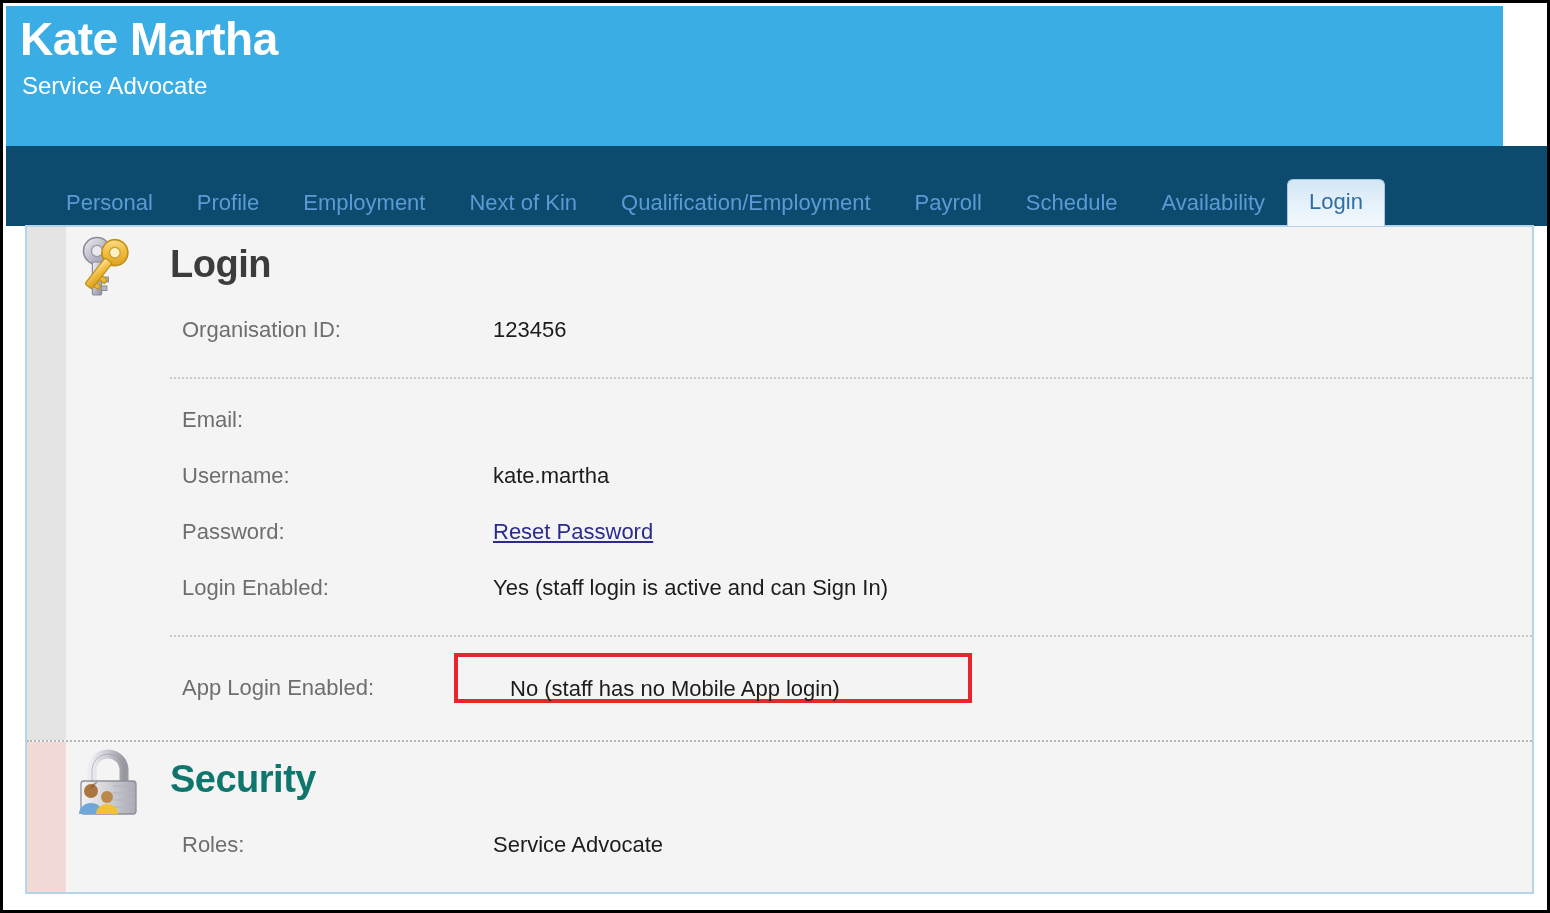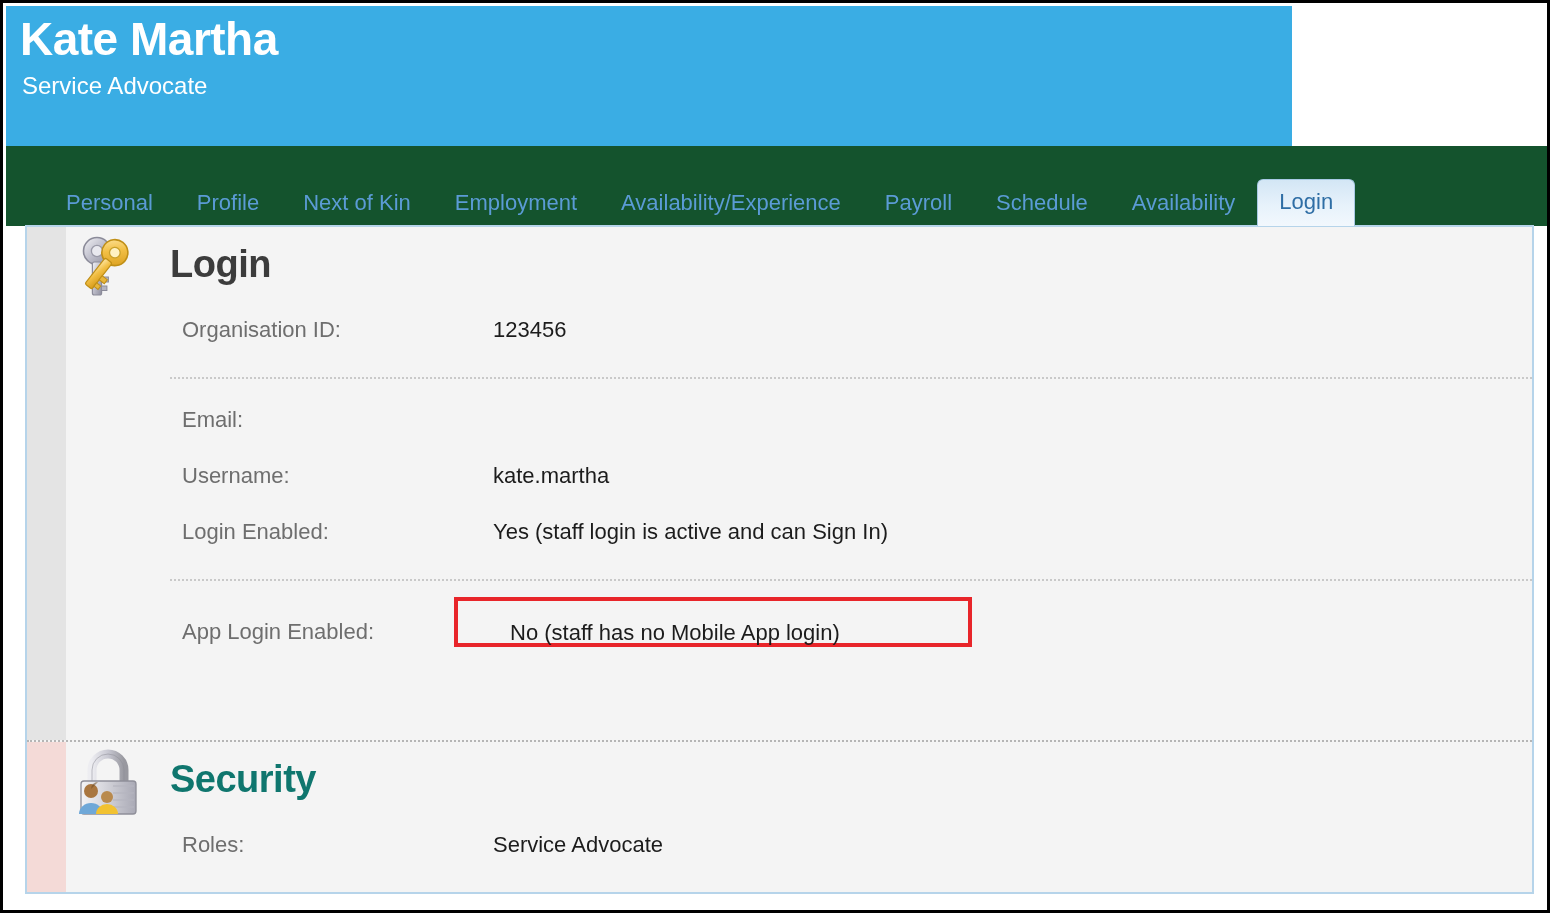--- a/index.html
+++ b/index.html
@@ -20,21 +20,21 @@
     border: 3px solid #000000;
     background: #ffffff;
     overflow: hidden;
   }
 
   
   .header-banner {
     position: absolute;
     left: 3px;
     top: 3px;
-    width: 1286px;
+    width: 1497px;
     height: 140px;
     background: #3aade4;
     box-sizing: border-box;
     padding: 6px 0 8px 14px;
   }
   .header-title {
     color: #ffffff;
     font-size: 46px;
     font-weight: bold;
     line-height: 1.18;
@@ -51,21 +51,21 @@
     white-space: nowrap;
   }
 
   
   .tab-strip {
     position: absolute;
     left: 3px;
     top: 143px;
     width: 1544px;
     height: 80px;
-    background: #14532d;
+    background: #0c4a6e;
   }
   .tab-row {
     position: absolute;
     left: 0;
     bottom: 0;
     height: 48px;
     display: flex;
     align-items: flex-end;
     padding-left: 38px;
     box-sizing: border-box;
@@ -214,23 +214,23 @@
 
   <div class="header-banner">
     <div class="header-title">Kate Martha</div>
     <div class="header-subtitle">Service Advocate</div>
   </div>
 
   <div class="tab-strip">
     <div class="tab-row">
       <div class="tab">Personal</div>
       <div class="tab">Profile</div>
+      <div class="tab">Employment</div>
       <div class="tab">Next of Kin</div>
-      <div class="tab">Employment</div>
-      <div class="tab">Availability/Experience</div>
+      <div class="tab">Qualification/Employment</div>
       <div class="tab">Payroll</div>
       <div class="tab">Schedule</div>
       <div class="tab">Availability</div>
       <div class="tab active">Login</div>
     </div>
   </div>
 
   <div class="content-panel">
 
     <div class="section" style="height:513px;">
@@ -284,20 +284,24 @@
 
         <div class="field-row">
           <span class="field-label">Email:</span>
         </div>
 
         <div class="field-row">
           <span class="field-label">Username:</span>
           <span class="field-value">kate.martha</span>
         </div>
 
+        <div class="field-row">
+          <span class="field-label">Password:</span>
+          <span class="field-value"><a class="reset-link" href="#">Reset Password</a></span>
+        </div>
 
         <div class="field-row">
           <span class="field-label">Login Enabled:</span>
           <span class="field-value">Yes (staff login is active and can Sign In)</span>
         </div>
 
         <div class="spacer-sm"></div>
         <div class="divider-dotted"></div>
         <div class="spacer-md"></div>
 

